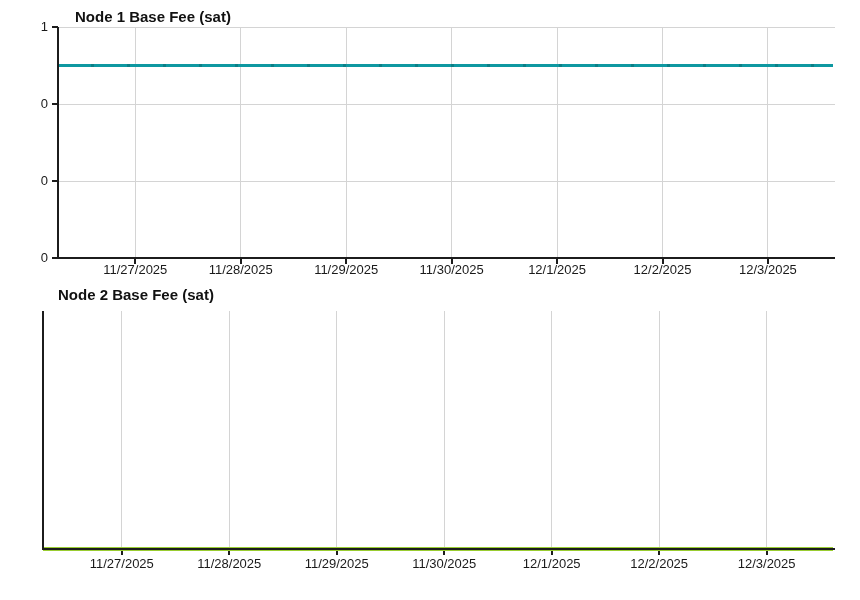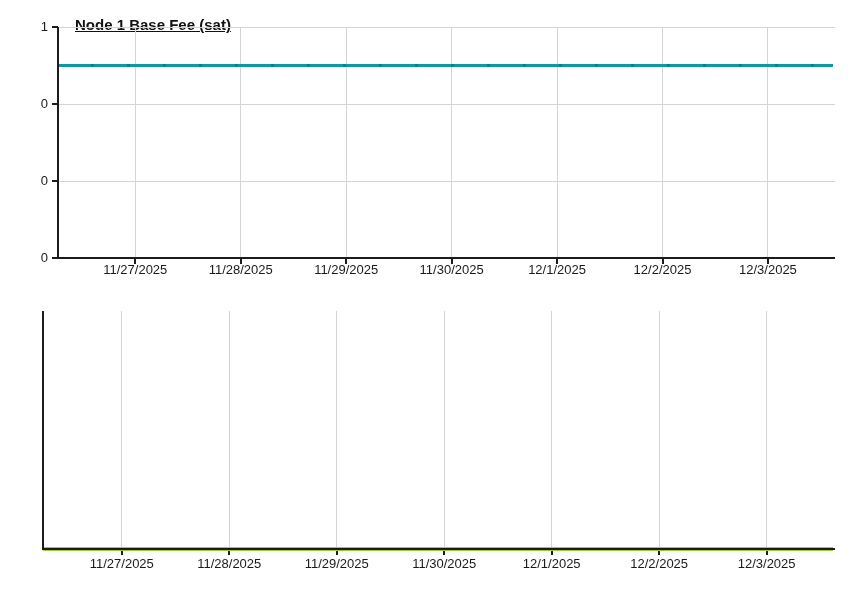--- a/index.html
+++ b/index.html
@@ -3,21 +3,21 @@
 <meta charset="utf-8">
 <style>
   html,body{margin:0;padding:0;background:#ffffff;}
   .screen{position:relative;width:860px;height:600px;background:#ffffff;overflow:hidden;
           font-family:"Liberation Sans",sans-serif;}
   section.chart{position:absolute;inset:0;pointer-events:none;}
   .plot-layer{position:absolute;inset:0;}
   .plot-layer div{position:absolute;}
   .chart-title{position:absolute;margin:0;font-family:"Liberation Sans",sans-serif;
                font-size:15px;font-weight:bold;color:#111111;white-space:nowrap;}
-  .ct0{left:75px;top:16px;text-decoration:underline;}
+  .ct0{left:75px;top:8px;}
   .ct1{left:58px;top:286px;}
   .ticklabel{font-family:"Liberation Sans",sans-serif;font-size:13px;color:#1a1a1a;
              line-height:14px;white-space:nowrap;}
 </style>
 </head>
 <body>
 
 <div class="screen">
 
   <section class="chart">
@@ -56,20 +56,21 @@
         <div style="left: 58px; top: 257.5px; width: 777px; height: 1px; background: rgb(212, 212, 212);"></div>
         <div style="left: 52px; top: 257px; width: 6px; height: 2px; background: rgb(28, 28, 28);"></div>
         <div class="ticklabel" style="left: 20px; top: 251px; width: 28px; text-align: right;">0</div>
         <div style="left: 58px; top: 64px; width: 775px; height: 3px; background: repeating-linear-gradient(90deg, rgb(14, 152, 161) 0px, rgb(14, 152, 161) 33px, rgb(11, 127, 135) 33px, rgb(11, 127, 135) 36px);"></div>
         <div style="left: 57px; top: 27px; width: 2px; height: 232px; background: rgb(28, 28, 28);"></div>
         <div style="left: 57px; top: 257px; width: 778px; height: 2px; background: rgb(28, 28, 28);"></div>
       </div>
   </section>
 
   <section class="chart">
+    <h2 class="chart-title ct1">Node 2 Base Fee (sat)</h2>
     <div class="plot-layer">
         <div style="left: 121.304px; top: 311px; width: 1px; height: 238px; background: rgb(212, 212, 212);"></div>
         <div style="left: 120.804px; top: 549px; width: 2px; height: 6px; background: rgb(28, 28, 28);"></div>
         <div class="ticklabel" style="left: 76.804px; top: 557px; width: 90px; text-align: center;">11/27/2025</div>
         <div style="left: 228.778px; top: 311px; width: 1px; height: 238px; background: rgb(212, 212, 212);"></div>
         <div style="left: 228.278px; top: 549px; width: 2px; height: 6px; background: rgb(28, 28, 28);"></div>
         <div class="ticklabel" style="left: 184.278px; top: 557px; width: 90px; text-align: center;">11/28/2025</div>
         <div style="left: 336.253px; top: 311px; width: 1px; height: 238px; background: rgb(212, 212, 212);"></div>
         <div style="left: 335.753px; top: 549px; width: 2px; height: 6px; background: rgb(28, 28, 28);"></div>
         <div class="ticklabel" style="left: 291.753px; top: 557px; width: 90px; text-align: center;">11/29/2025</div>

